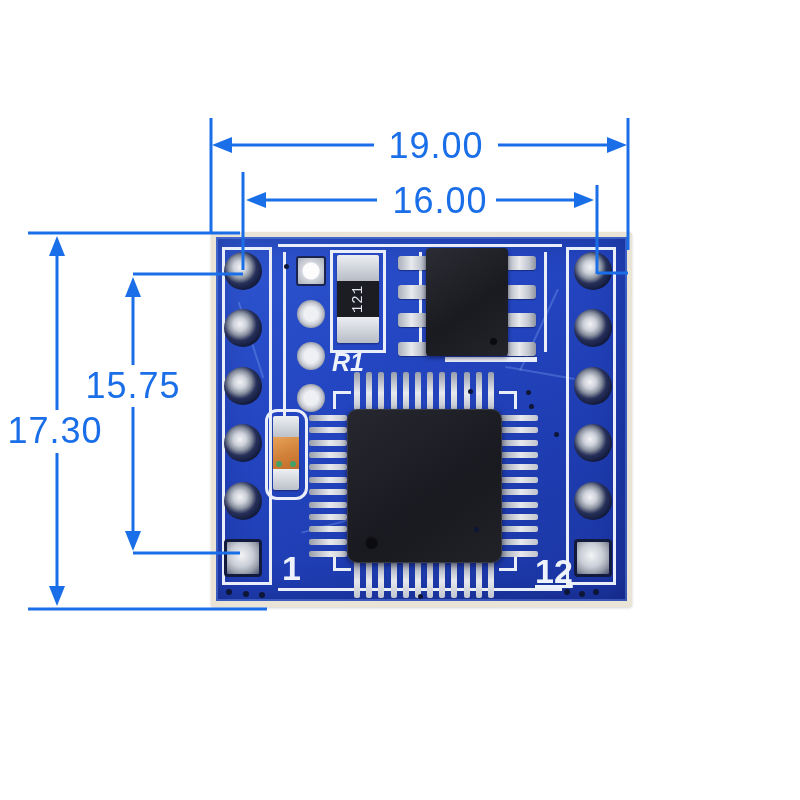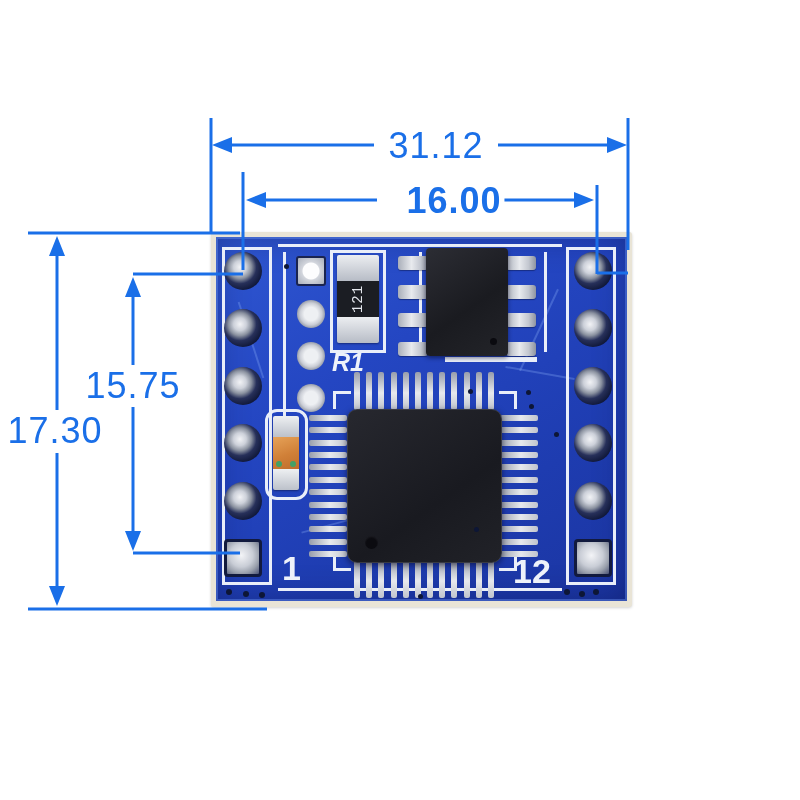--- a/index.html
+++ b/index.html
@@ -218,21 +218,21 @@
   <div class="led-body">
     <div class="led-end"></div>
     <div class="led-mid">
       <div class="led-green" style="left:3px;"></div>
       <div class="led-green" style="right:3px;"></div>
     </div>
     <div class="led-end"></div>
   </div>
 
   <div class="silk-label" style="left:282px;top:551px;">1</div>
-  <div class="silk-label" style="left:513px;top:554px;">12</div>
+  <div class="silk-label" style="left:535px;top:554px;text-decoration:underline;">12</div>
 
   <div class="dot" style="left:284px;top:264px;width:5px;height:5px;"></div>
   <div class="dot" style="left:468px;top:389px;width:5px;height:5px;"></div>
   <div class="dot" style="left:526px;top:390px;width:5px;height:5px;"></div>
   <div class="dot" style="left:529px;top:404px;width:5px;height:5px;"></div>
   <div class="dot" style="left:554px;top:432px;width:5px;height:5px;"></div>
   <div class="dot" style="left:474px;top:527px;width:5px;height:5px;"></div>
   <div class="dot" style="left:418px;top:594px;width:5px;height:5px;"></div>
   <div class="dot" style="left:226px;top:589px;width:6px;height:6px;"></div>
   <div class="dot" style="left:243px;top:591px;width:6px;height:6px;"></div>
@@ -272,19 +272,19 @@
         <line x1="133" y1="274" x2="243" y2="274"></line>
         <line x1="133" y1="553" x2="240" y2="553"></line>
         <line x1="133" y1="296" x2="133" y2="365"></line>
         <line x1="133" y1="407" x2="133" y2="533"></line>
         <polygon points="133,277 125,297 141,297" stroke="none"></polygon>
         <polygon points="133,551 125,531 141,531" stroke="none"></polygon>
       </g>
     </g>
   </svg>
 
-  <div class="dim-text" style="left:436px;top:146px;">31.12</div>
-  <div class="dim-text" style="left:454px;top:201px;font-weight:bold;">16.00</div>
+  <div class="dim-text" style="left:436px;top:146px;">19.00</div>
+  <div class="dim-text" style="left:440px;top:201px;">16.00</div>
   <div class="dim-text" style="left:55px;top:431px;">17.30</div>
   <div class="dim-text" style="left:133px;top:386px;">15.75</div>
 
 
 </div>
 
 </body></html>

